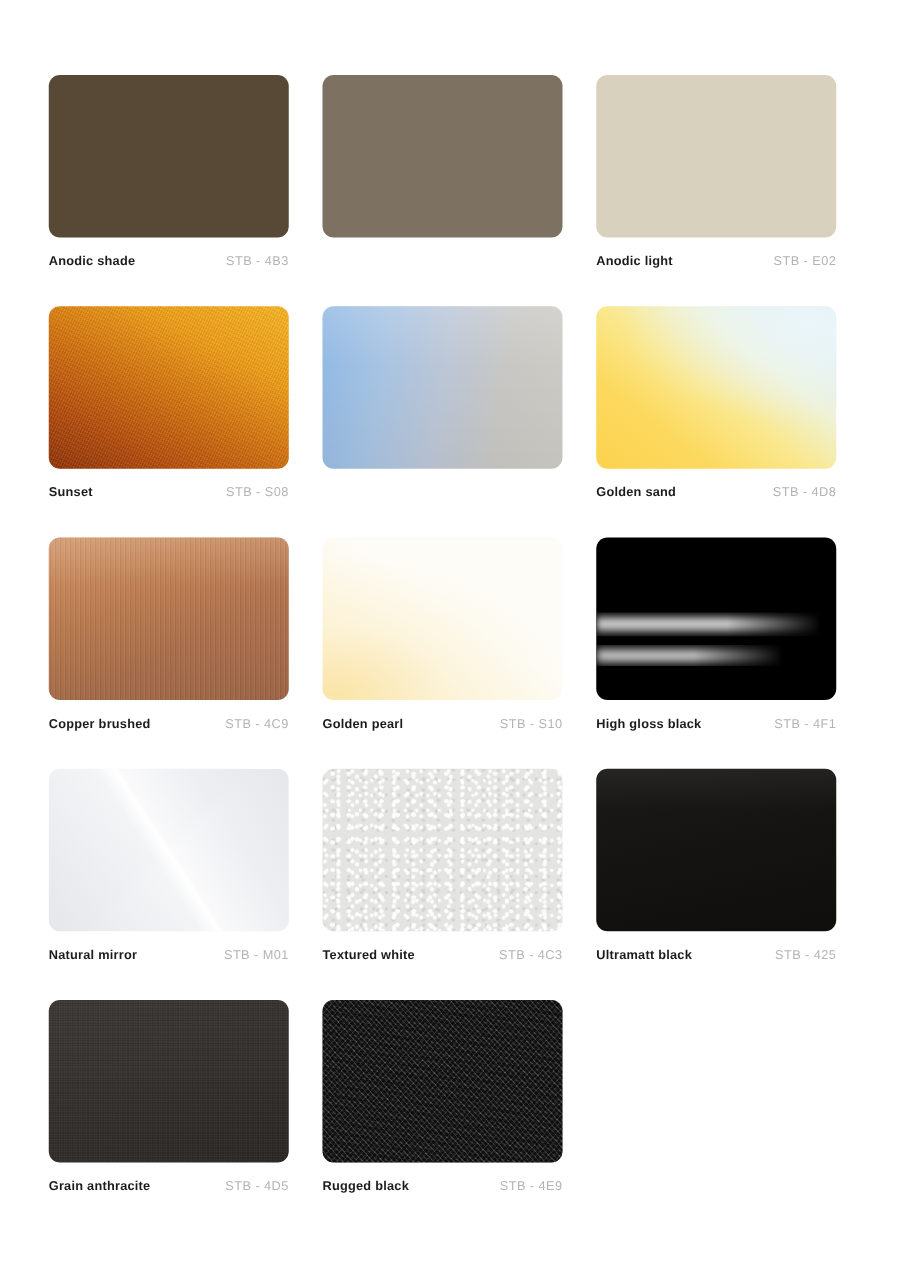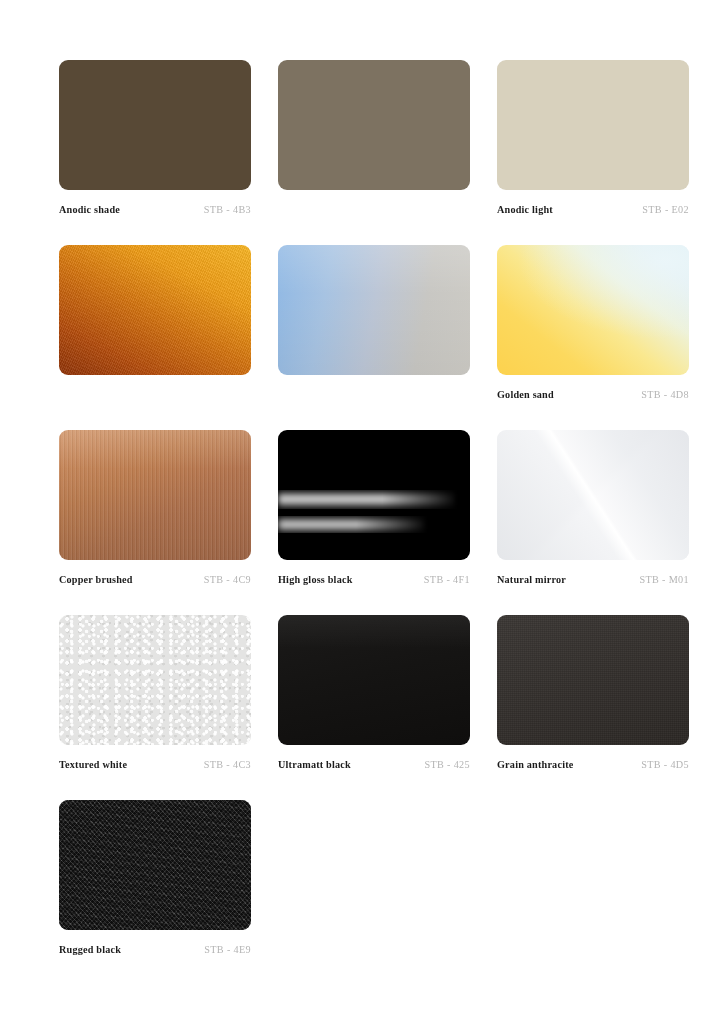--- a/index.html
+++ b/index.html
@@ -13,23 +13,22 @@
     height: 1024px;
     font-family: "Liberation Sans", sans-serif;
     -webkit-font-smoothing: antialiased;
     overflow: hidden;
   }
 
   #swatch-sheet {
     box-sizing: border-box;
     width: 720px;
     height: 1024px;
-    padding: 60px 39px 0 59px;
+    padding: 60px 39px 0 39px;
     background: #ffffff;
-    font-family: Liberation Serif, serif;
   }
 
   .swatch-grid {
     display: grid;
     grid-template-columns: repeat(3, 192px);
     column-gap: 27px;
     row-gap: 0px;
     grid-auto-rows: 185px;
   }
 
@@ -290,20 +289,24 @@
       <div class="swatch-caption">
         <span class="swatch-name">Anodic light</span>
         <span class="swatch-code">STB - E02</span>
       </div>
     </div>
 
     <div class="swatch-cell">
       <div class="swatch-tile m-sunset">
         <div class="tex"></div>
       </div>
+      <div class="swatch-caption">
+        <span class="swatch-name">Sunset</span>
+        <span class="swatch-code">STB - S08</span>
+      </div>
     </div>
 
     <div class="swatch-cell">
       <div class="swatch-tile m-stellar-blue">
         <div class="tex"></div>
       </div>
     </div>
 
     <div class="swatch-cell">
       <div class="swatch-tile m-golden-sand">
@@ -319,20 +322,29 @@
       <div class="swatch-tile m-copper-brushed">
         <div class="tex"></div>
       </div>
       <div class="swatch-caption">
         <span class="swatch-name">Copper brushed</span>
         <span class="swatch-code">STB - 4C9</span>
       </div>
     </div>
 
 
+    <div class="swatch-cell">
+      <div class="swatch-tile m-golden-pearl">
+        <div class="tex"></div>
+      </div>
+      <div class="swatch-caption">
+        <span class="swatch-name">Golden pearl</span>
+        <span class="swatch-code">STB - S10</span>
+      </div>
+    </div>
 
     <div class="swatch-cell">
       <div class="swatch-tile m-high-gloss-black">
         <div class="band-a"></div>
         <div class="band-b"></div>
       </div>
       <div class="swatch-caption">
         <span class="swatch-name">High gloss black</span>
         <span class="swatch-code">STB - 4F1</span>
       </div>

